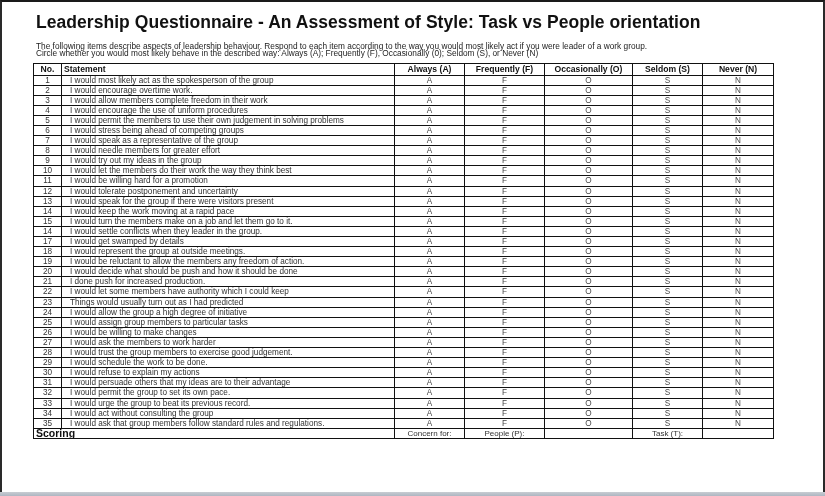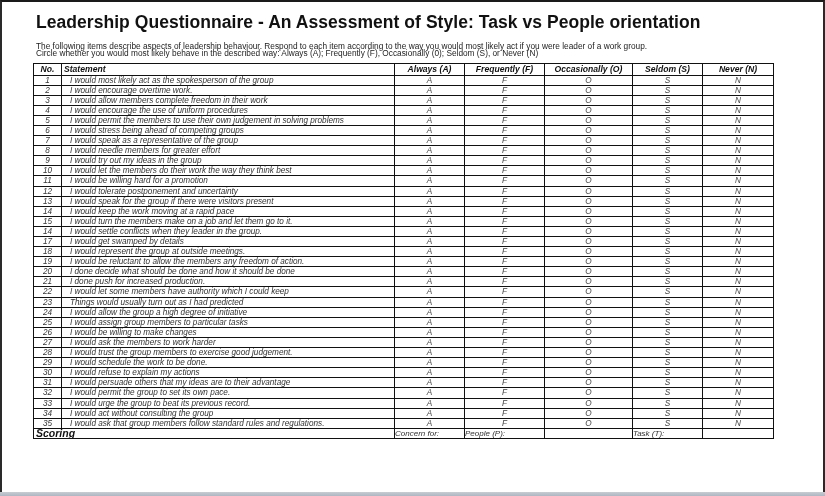--- a/index.html
+++ b/index.html
@@ -28,41 +28,40 @@
   .subtitle {
     position: absolute; left: 36px; font-size: 8.3px; color: #222; white-space: nowrap;
   }
   .sub1 { top: 29px; margin-top: 12px; }
   .sub2 { top: 48px; }
   table.q {
     position: absolute; left: 33px; top: 63px;
     border-collapse: collapse;
     table-layout: fixed;
     width: 740px;
-    font-style: italic;
   }
   table.q td, table.q th {
     border: 1.4px solid #111;
     height: 9.1px;
     padding: 0;
     line-height: 9.1px;
     font-size: 8.2px;
     overflow: hidden;
     white-space: nowrap;
   }
   table.q th {
     font-weight: bold; font-size: 8.6px; text-align: center; height: 10.5px; line-height: 10.5px;
   }
   table.q th.stmt-h { text-align: left; padding-left: 2px; }
   td.no { text-align: center; color: #333; }
   td.stmt { padding-left: 8px !important; color: #333; }
   td.opt { text-align: center; color: #444; font-size: 7.8px; }
   .scoring-row td { border: none; height: 13px; line-height: 13px; }
   .scoring-row td.sc-title { font-weight: bold; font-size: 10.5px; padding-left: 2px; color:#111;margin-top:8px; }
-  .scoring-row td.sc-label { font-size: 8px; color: #333; border-left: 1.4px solid #111; }
+  .scoring-row td.sc-label { font-size: 8px; text-align: center; color: #333; border-left: 1.4px solid #111; }
   .scoring-row td.sc-blank { border-left: 1.4px solid #111; }
   .scoring-row td.sc-end { border-left: 1.4px solid #111; border-right: 1.4px solid #111; }
 </style>
 </head>
 <body>
 
 <div class="frame"></div>
 
 <div class="title">Leadership Questionnaire - An Assessment of Style: Task vs People orientation</div>
 <div class="subtitle sub1">The following items describe aspects of leadership behaviour.  Respond to each item according to the way you would most likely act if you were leader of a work group.</div>
@@ -256,21 +255,21 @@
         <td class="no">19</td>
         <td class="stmt">I would be reluctant to allow the members any freedom of action.</td>
         <td class="opt">A</td>
         <td class="opt">F</td>
         <td class="opt">O</td>
         <td class="opt">S</td>
         <td class="opt">N</td>
       </tr>
       <tr>
         <td class="no">20</td>
-        <td class="stmt">I done decide what should be done and how it should be done</td>
+        <td class="stmt">I would decide what should be push and how it should be done</td>
         <td class="opt">A</td>
         <td class="opt">F</td>
         <td class="opt">O</td>
         <td class="opt">S</td>
         <td class="opt">N</td>
       </tr>
       <tr>
         <td class="no">21</td>
         <td class="stmt">I done push for increased production.</td>
         <td class="opt">A</td>

